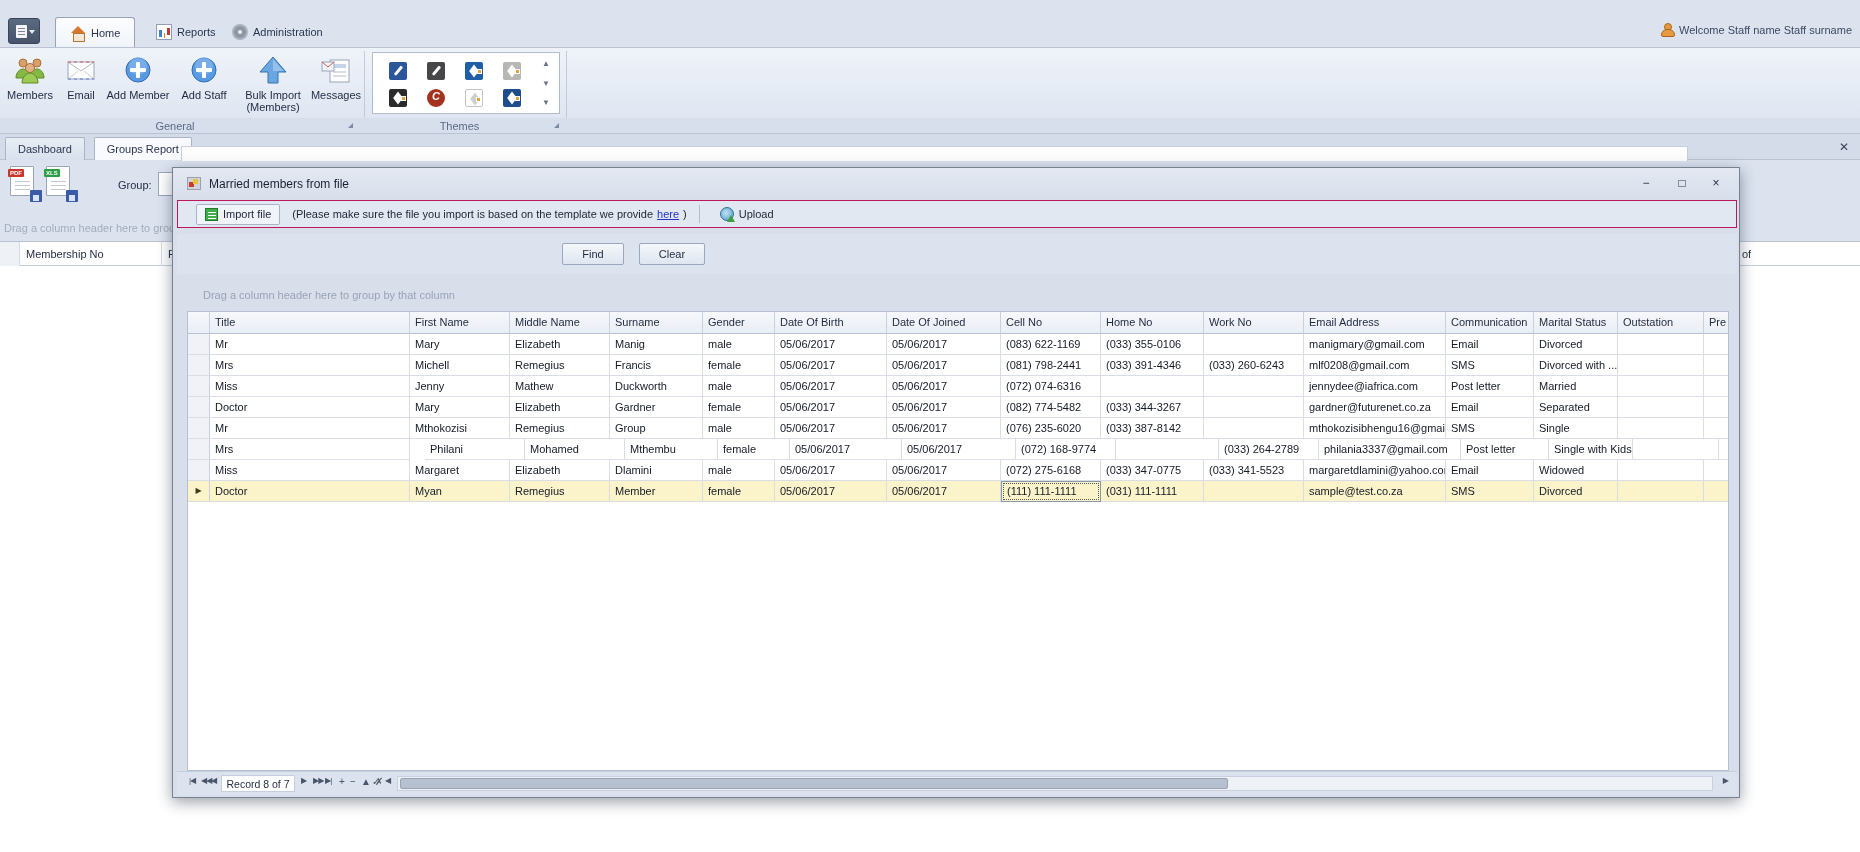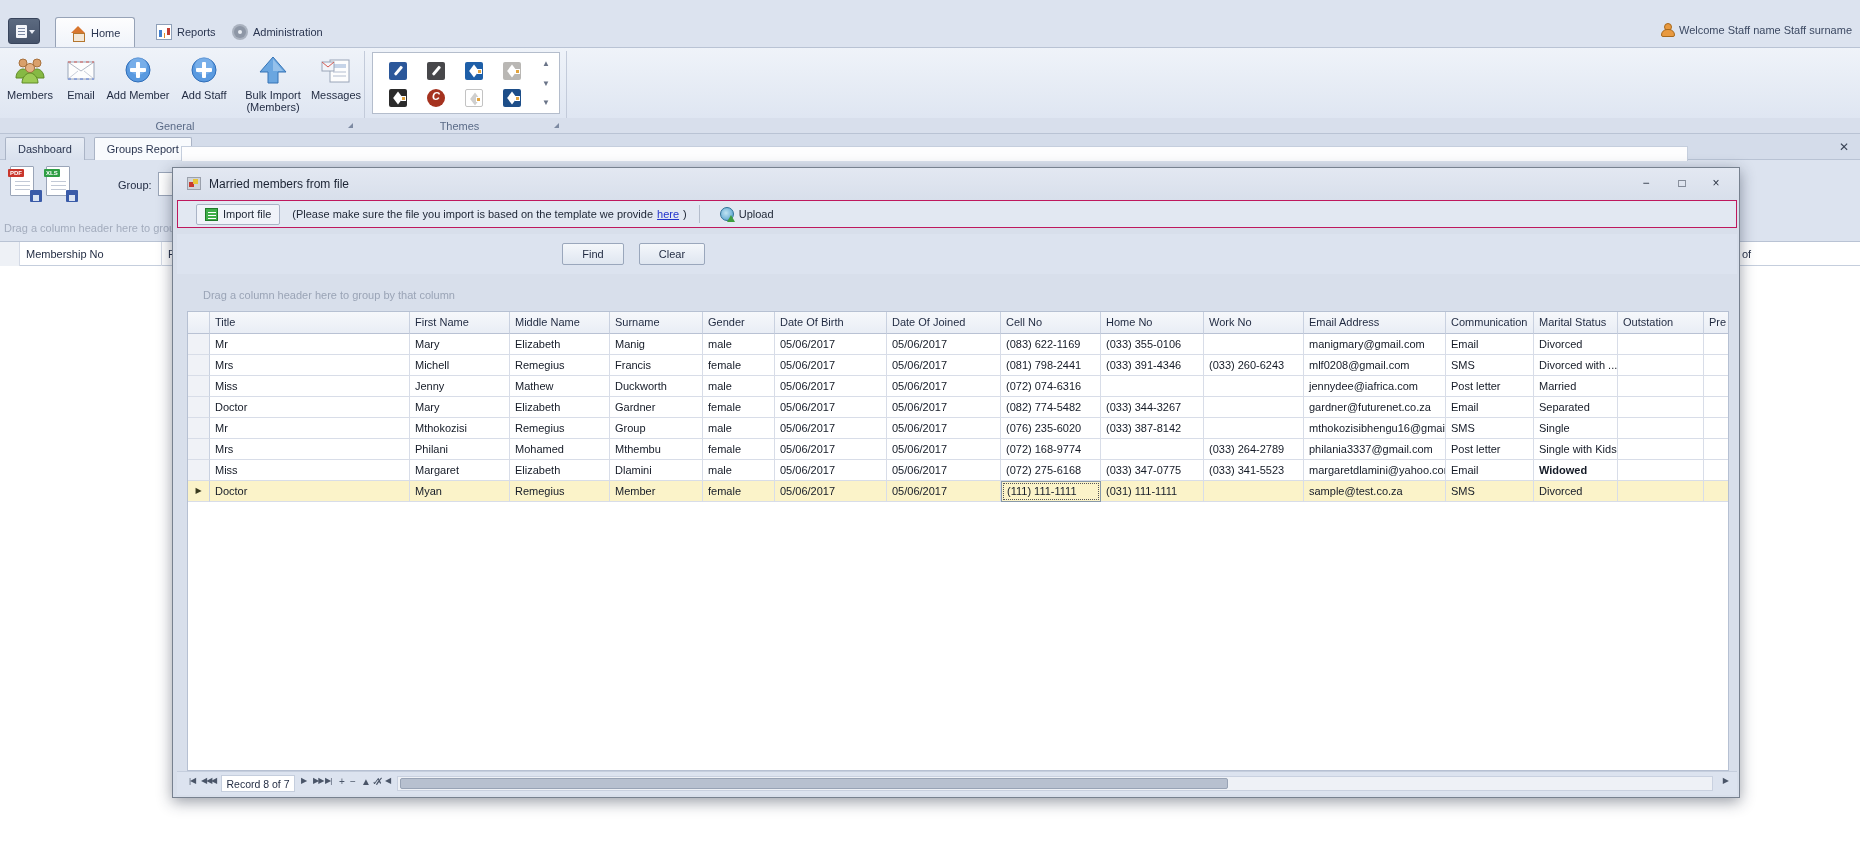--- a/index.html
+++ b/index.html
@@ -447,21 +447,21 @@
           <div class="gcell" style="width: 100px;"></div>
           <div class="gcell" style="width: 142px;">mthokozisibhengu16@gmail...</div>
           <div class="gcell" style="width: 88px;">SMS</div>
           <div class="gcell" style="width: 84px;">Single</div>
           <div class="gcell" style="width: 86px;"></div>
           <div class="gcell" style="width: 90px;"></div>
         </div>
         <div class="grow">
           <div class="gcell gind" style="width: 22px;"></div>
           <div class="gcell" style="width: 200px;">Mrs</div>
-          <div class="gcell" style="width: 100px;">Philani</div>
+          <div class="gcell" style="width: 100px; margin-left: 15px;">Philani</div>
           <div class="gcell" style="width: 100px;">Mohamed</div>
           <div class="gcell" style="width: 93px;">Mthembu</div>
           <div class="gcell" style="width: 72px;">female</div>
           <div class="gcell" style="width: 112px;">05/06/2017</div>
           <div class="gcell" style="width: 114px;">05/06/2017</div>
           <div class="gcell" style="width: 100px;">(072) 168-9774</div>
           <div class="gcell" style="width: 103px;"></div>
           <div class="gcell" style="width: 100px;">(033) 264-2789</div>
           <div class="gcell" style="width: 142px;">philania3337@gmail.com</div>
           <div class="gcell" style="width: 88px;">Post letter</div>
@@ -476,21 +476,21 @@
           <div class="gcell" style="width: 100px;">Elizabeth</div>
           <div class="gcell" style="width: 93px;">Dlamini</div>
           <div class="gcell" style="width: 72px;">male</div>
           <div class="gcell" style="width: 112px;">05/06/2017</div>
           <div class="gcell" style="width: 114px;">05/06/2017</div>
           <div class="gcell" style="width: 100px;">(072) 275-6168</div>
           <div class="gcell" style="width: 103px;">(033) 347-0775</div>
           <div class="gcell" style="width: 100px;">(033) 341-5523</div>
           <div class="gcell" style="width: 142px;">margaretdlamini@yahoo.com</div>
           <div class="gcell" style="width: 88px;">Email</div>
-          <div class="gcell" style="width: 84px; font-weight: bold;">Widowed</div>
+          <div class="gcell" style="width: 84px;">Widowed</div>
           <div class="gcell" style="width: 86px;"></div>
           <div class="gcell" style="width: 90px;"></div>
         </div>
         <div class="grow sel">
           <div class="gcell gind" style="width: 22px;">▶</div>
           <div class="gcell" style="width: 200px;">Doctor</div>
           <div class="gcell" style="width: 100px;">Myan</div>
           <div class="gcell" style="width: 100px;">Remegius</div>
           <div class="gcell" style="width: 93px;">Member</div>
           <div class="gcell" style="width: 72px;">female</div>

